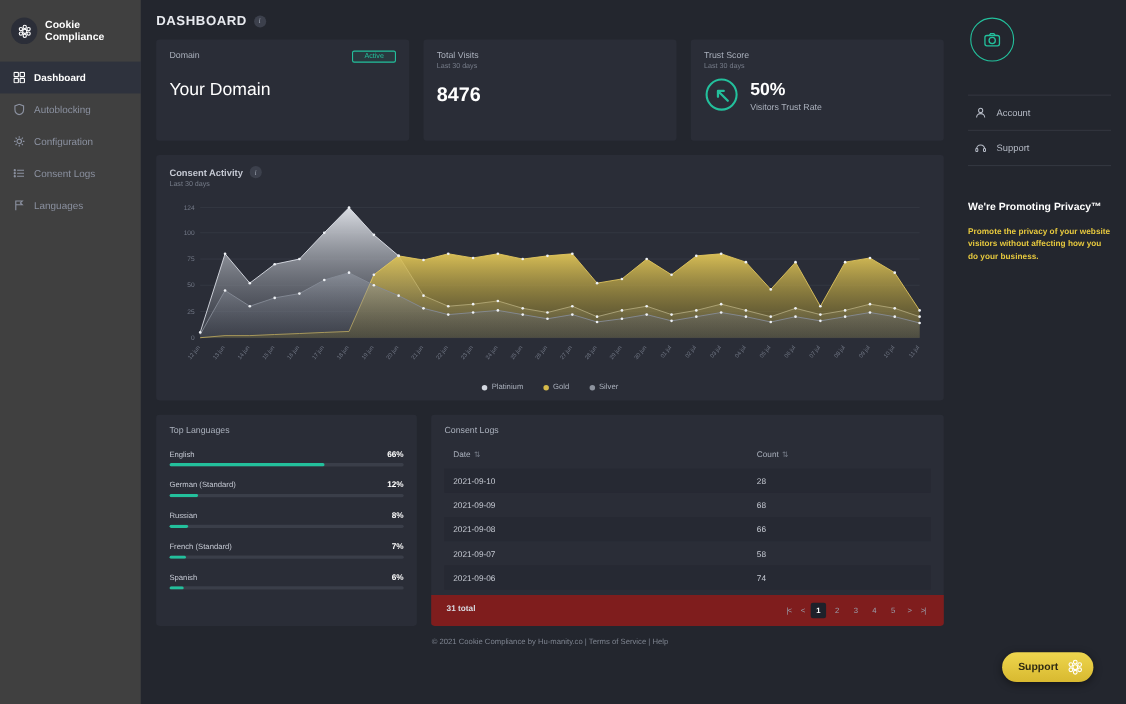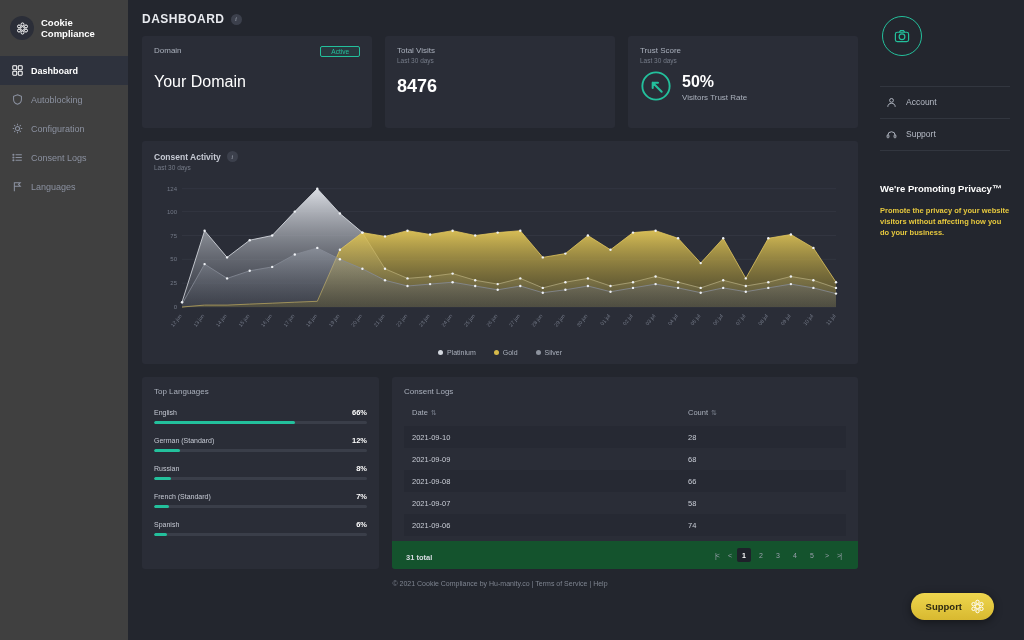--- a/index.html
+++ b/index.html
@@ -58,21 +58,21 @@
   .lang-pct{font-size:7.5px;font-weight:bold;color:#fff;}
   .lang-track{height:3px;background:#3a3e49;border-radius:2px;overflow:hidden;}
   .lang-fill{height:100%;background:#23c09c;border-radius:2px;}
 
   .logs-card{padding:10px 12px 0;height:192px;box-sizing:border-box;display:flex;flex-direction:column;}
   .logs-head{display:grid;grid-template-columns:1fr 150px;font-size:7.5px;color:#aab0bc;padding:12px 8px 9px;gap:24px;}
   .sort-cell{display:flex;align-items:center;gap:3px;cursor:pointer;}
   .sort-icon{font-size:7px;color:#767c89;}
   .log-row{display:grid;grid-template-columns:1fr 150px;font-size:7.5px;color:#c9cdd6;padding:6.5px 8px;}
   .log-row.stripe{background:#262933;}
-  .logs-footer{margin:auto -12px 0;background:#14532d;border-radius:0 0 3px 3px;display:flex;justify-content:space-between;align-items:flex-end;padding:7px 14px;}
+  .logs-footer{margin:auto -12px 0;background:#7f1d1d;border-radius:0 0 3px 3px;display:flex;justify-content:space-between;align-items:flex-start;padding:7px 14px;}
   .logs-total{font-size:7.5px;font-weight:bold;color:#d8dbe2;}
   .pagination{display:flex;align-items:center;gap:3px;font-size:7px;color:#9aa0ad;}
   .page-arrow{padding:0 3px;cursor:pointer;letter-spacing:-1px;}
   .page-num{width:14px;height:14px;display:flex;align-items:center;justify-content:center;border-radius:2px;cursor:pointer;}
   .page-num.active{background:#1e212a;color:#fff;font-weight:bold;}
 
   .footer{text-align:center;font-size:7px;color:#7e8490;margin:11px 0 0;}
 
   
   .rightbar{width:152px;flex-shrink:0;padding:16px 14px 0 8px;display:flex;flex-direction:column;box-sizing:border-box;}

